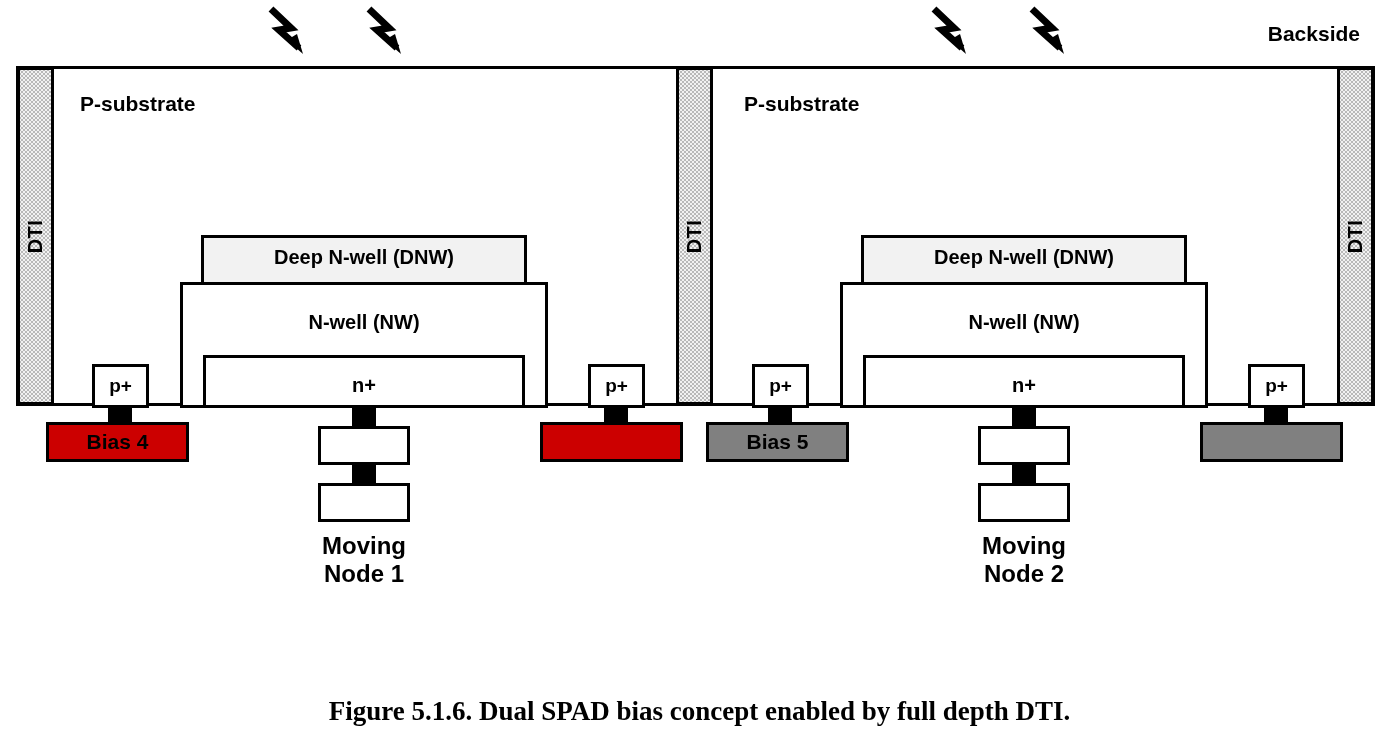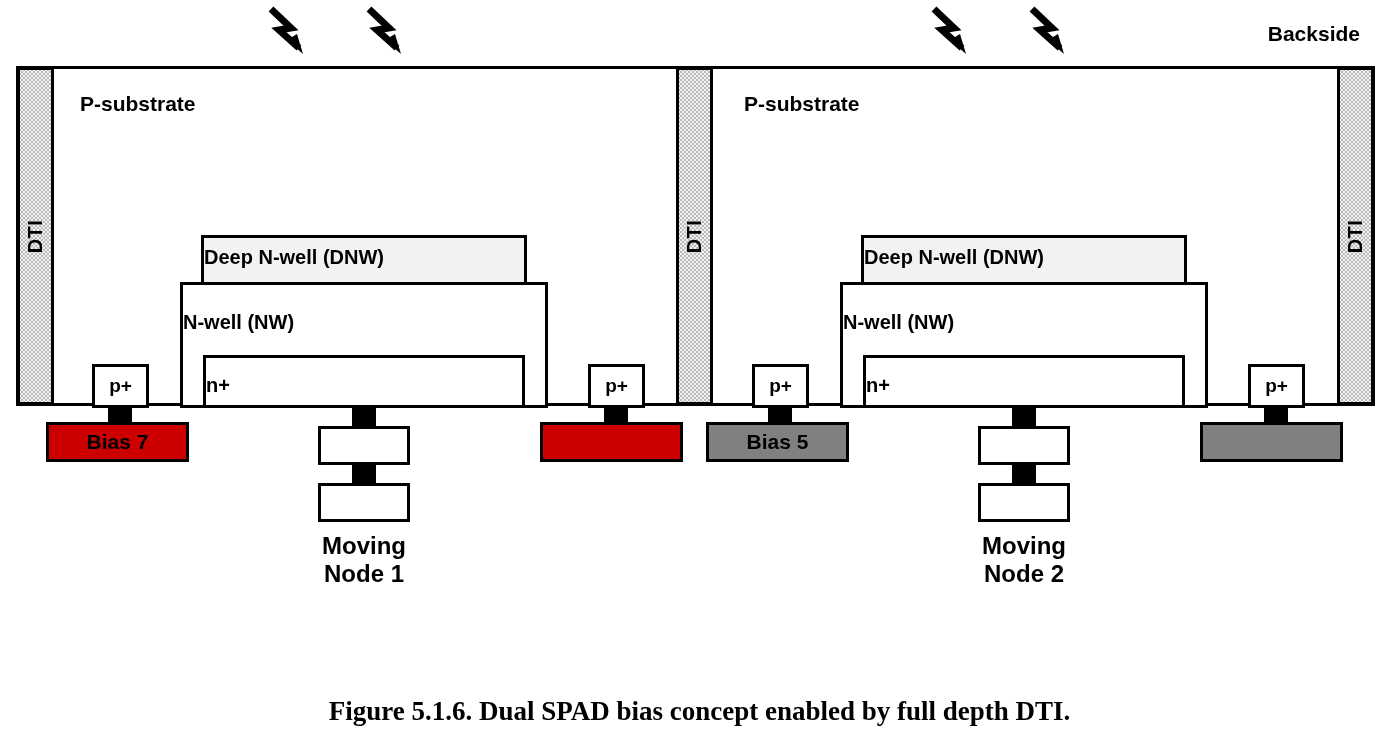--- a/index.html
+++ b/index.html
@@ -34,21 +34,21 @@
     display:flex;align-items:center;justify-content:center;
   }
   .dti span{
     font-weight:bold;font-size:20px;color:#000;
     transform:rotate(-90deg);letter-spacing:.5px;
   }
 
   
   .well{
     border:3px solid #000;background:#ffffff;
-    display:flex;justify-content:flex-start;
+    display:flex;justify-content:center;
   }
   .well.dnw{background:#f2f2f2;}
   .well > span{
     font-weight:bold;font-size:20px;color:#000;white-space:nowrap;
     margin-top:8px;
   }
   .well.nw > span{margin-top:26px;}
   .well.nplus > span{margin-top:16px;}
   .pplus{
     border:3px solid #000;background:#fff;
@@ -133,21 +133,21 @@
   </div>
 
   <div class="abs pplus" style="left:92px;top:364px;width:57px;height:44px;">p+</div>
   <div class="abs pplus" style="left:588px;top:364px;width:57px;height:44px;">p+</div>
 
   <div class="abs stub" style="left:108px;top:405px;width:24px;height:30px;"></div>
   <div class="abs stub" style="left:604px;top:405px;width:24px;height:30px;"></div>
 
   <div class="abs stub" style="left:352px;top:405px;width:24px;height:30px;"></div>
 
-  <div class="abs bias-bar" style="left:46px;top:422px;width:143px;height:40px;background:#CC0000;">Bias 7</div>
+  <div class="abs bias-bar" style="left:46px;top:422px;width:143px;height:40px;background:#CC0000;">Bias 4</div>
   <div class="abs bias-bar" style="left:540px;top:422px;width:143px;height:40px;background:#CC0000;"></div>
 
   <div class="abs node-box" style="left:318px;top:426px;width:92px;height:39px;"></div>
   <div class="abs stub" style="left:352px;top:463px;width:24px;height:22px;"></div>
   <div class="abs node-box" style="left:318px;top:483px;width:92px;height:39px;"></div>
   <div class="abs node-label" style="left:294px;top:532px;width:140px;">Moving
 Node 1</div>
 
   <div class="abs well dnw" style="left:861px;top:235px;width:326px;height:50px;">
     <span>Deep N-well (DNW)</span>

